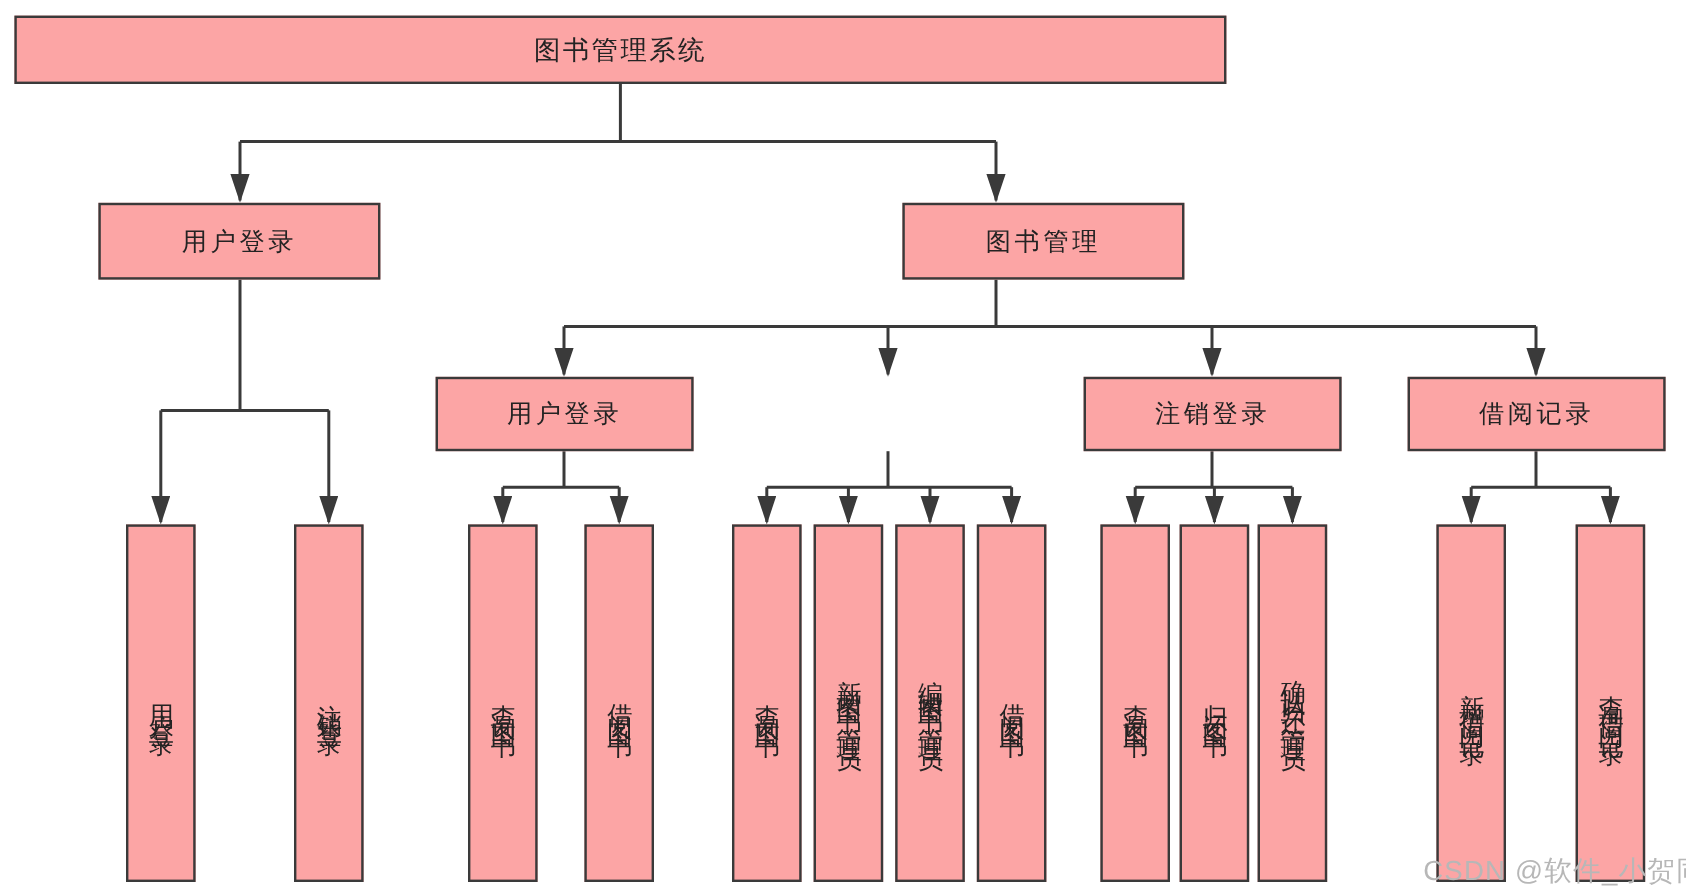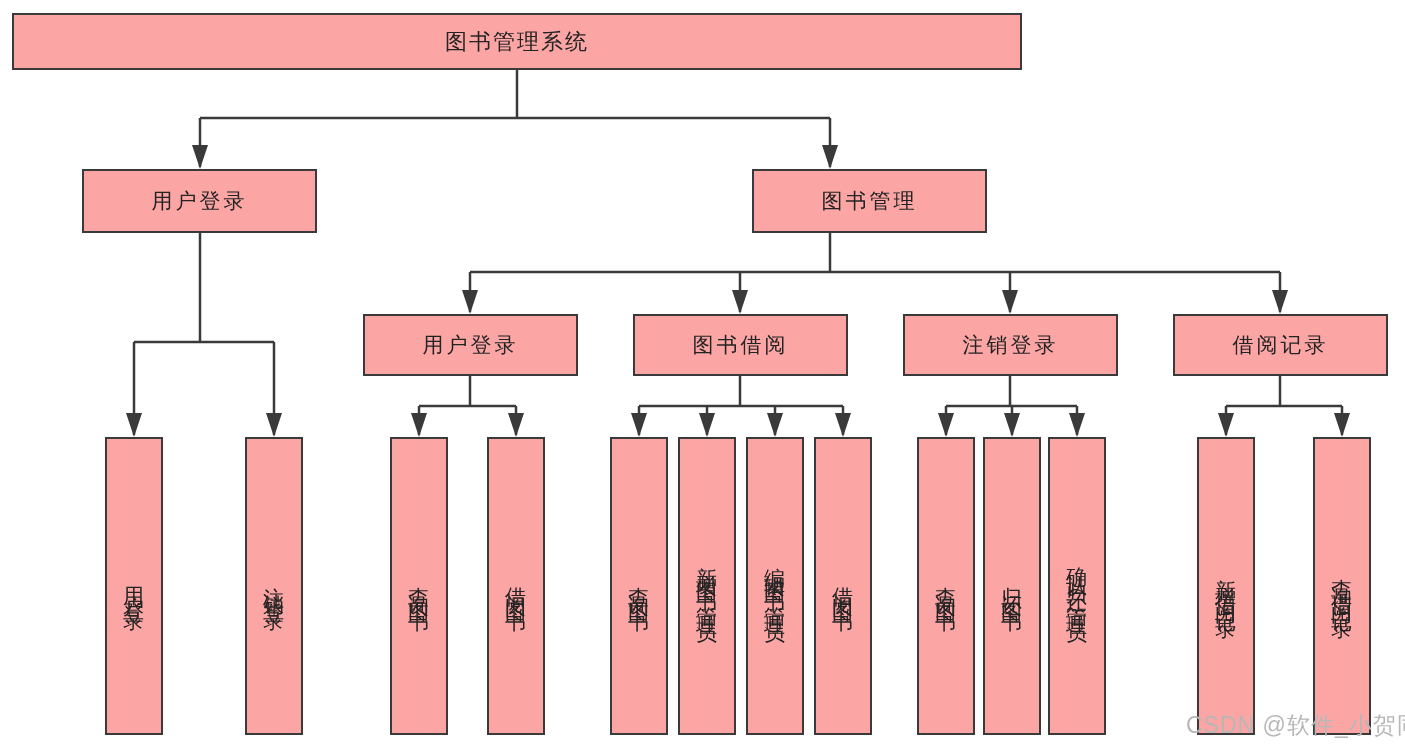--- a/index.html
+++ b/index.html
@@ -136,21 +136,20 @@
       <path d="M1342,406 V435" marker-end="url(#arrow)"></path>
     </g>
   </svg>
 
   <div class="node h-node" id="node-root">图书管理系统</div>
 
   <div class="node h-node" id="node-user-login">用户登录</div>
   <div class="node h-node" id="node-book-mgmt">图书管理</div>
 
   <div class="node h-node lvl3" id="node-new-book-recommend">用户登录</div>
-  <div class="node h-node lvl3" id="node-book-borrow">图书借阅</div>
   <div class="node h-node lvl3" id="node-current-borrow">注销登录</div>
   <div class="node h-node lvl3" id="node-borrow-records">借阅记录</div>
 
   <div class="node leaf" id="leaf-user-login">用户登录</div>
   <div class="node leaf" id="leaf-logout">注销登录</div>
 
   <div class="node leaf" id="leaf-query-books-recommend">查询图书</div>
   <div class="node leaf" id="leaf-borrow-books-recommend">借阅图书</div>
 
   <div class="node leaf" id="leaf-query-books-borrow">查询图书</div>

